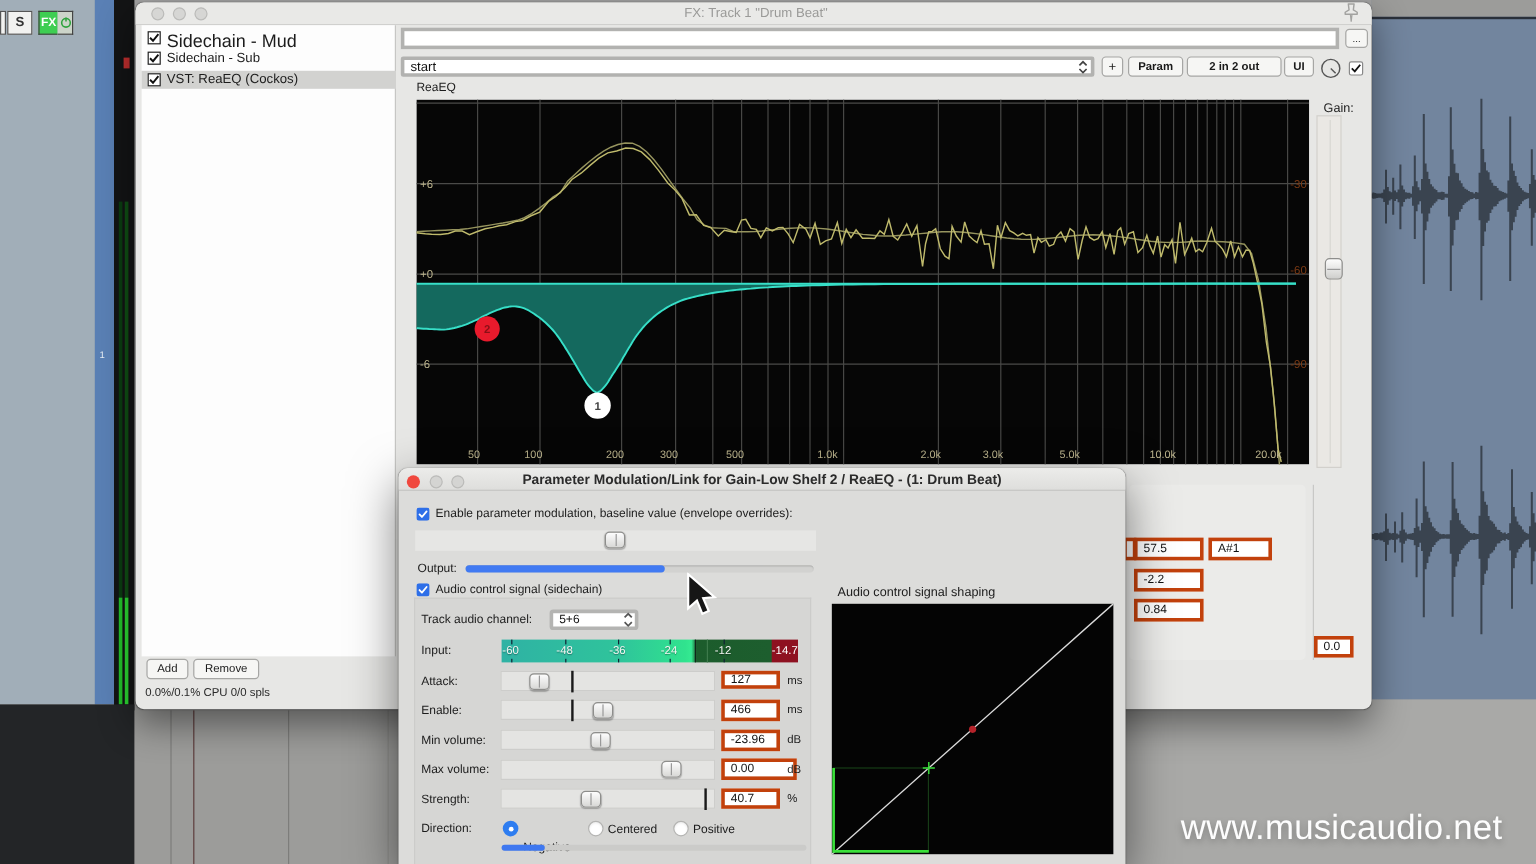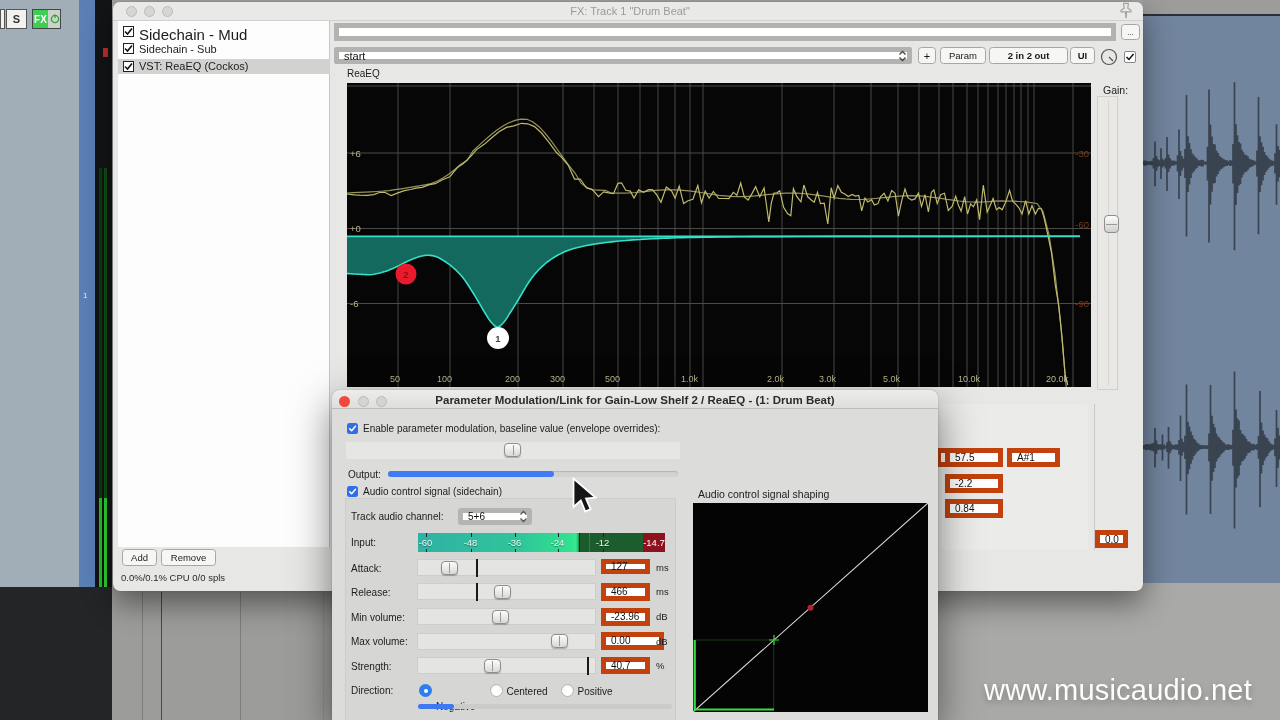--- a/index.html
+++ b/index.html
@@ -1,18 +1,18 @@
 <!DOCTYPE html>
 <html><head><meta charset="utf-8">
 <style>
 *{margin:0;padding:0;box-sizing:border-box;font-family:"Liberation Sans",sans-serif}
 body{width:1280px;height:720px;overflow:hidden;position:relative;background:#a3a3a3}
 .abs{position:absolute}
 .lbl{position:absolute;font-size:10px;color:#1c1c1c;white-space:nowrap}
-.fld{position:absolute;background:#fff;border:5px solid #c2410c;font-size:10px;color:#111;padding-left:5px;display:flex;align-items:center}
+.fld{position:absolute;background:#fff;border:3px solid #c2410c;font-size:10px;color:#111;padding-left:5px;display:flex;align-items:center}
 .btn{position:absolute;background:#f6f6f4;border:1px solid #a6a6a4;border-radius:3.5px;font-size:9.5px;color:#1a1a1a;display:flex;align-items:center;justify-content:center}
 .groove{position:absolute;background:#e4e4e2;border:1px solid #cdcdcb}
 </style></head><body>
 <div class="abs" style="left:0;top:583px;width:1280px;height:137px;background:#a3a3a1"></div>
 <div class="abs" style="left:112px;top:583px;width:240px;height:137px;background:#9c9c9a"></div>
 <div class="abs" style="left:938px;top:583px;width:342px;height:137px;background:#a9a9a7"></div>
 <div class="abs" style="left:142px;top:592px;width:1px;height:128px;background:#7d7d7b"></div>
 <div class="abs" style="left:161px;top:592px;width:1px;height:128px;background:#5e3e3e"></div>
 <div class="abs" style="left:240px;top:592px;width:1px;height:128px;background:#7d7d7b"></div>
 <div class="abs" style="left:323px;top:592px;width:1px;height:128px;background:#8f8f8d"></div>
@@ -72,21 +72,21 @@
 <div class="btn" style="left:122px;top:549px;width:35px;height:17px">Add</div>
 <div class="btn" style="left:161px;top:549px;width:55px;height:17px">Remove</div>
 <div class="lbl" style="left:121px;top:572px;font-size:9.5px;color:#2a2a2a">0.0%/0.1% CPU 0/0 spls</div>
 <div class="fld" style="left:334px;top:23px;width:782px;height:18px;border-color:#b2b2b0"></div>
 <div class="btn" style="left:1121px;top:24px;width:19px;height:16px;font-size:8px">...</div>
 <div class="fld" style="left:334px;top:47px;width:578px;height:17px;border-color:#b2b2b0;border-radius:2px;font-size:11px">start</div>
 <svg width="9" height="12" viewBox="0 0 9 12" style="position:absolute;left:898px;top:50px">
     <path d="M1.5,4.5 L4.5,1.5 L7.5,4.5 M1.5,7.5 L4.5,10.5 L7.5,7.5" stroke="#444" stroke-width="1.4" fill="none"></path>
   </svg>
 <div class="btn" style="left:918px;top:47px;width:18px;height:17px;font-size:11px">+</div>
-<div class="btn" style="left:940px;top:47px;width:46px;height:17px;font-weight:normal">Param</div>
+<div class="btn" style="left:940px;top:47px;width:46px;height:17px;font-weight:bold">Param</div>
 <div class="btn" style="left:989px;top:47px;width:79px;height:17px;font-weight:bold">2 in 2 out</div>
 <div class="btn" style="left:1070px;top:47px;width:25px;height:17px;font-weight:bold">UI</div>
 <svg width="18" height="18" viewBox="0 0 18 18" style="position:absolute;left:1100px;top:48px">
     <circle cx="9" cy="9" r="7.5" fill="none" stroke="#555" stroke-width="1.2"></circle>
     <line x1="9" y1="9" x2="13" y2="13" stroke="#555" stroke-width="1.2"></line>
   </svg>
 <div class="abs" style="left:1124px;top:51px;width:12px;height:12px;background:#fff;border:1px solid #888;border-radius:2px"></div>
 <svg width="12" height="12" viewBox="0 0 12 12" style="position:absolute;left:1124px;top:51px">
     <path d="M2.5,6 L5,8.5 L9.5,3" stroke="#111" stroke-width="1.5" fill="none"></path>
   </svg>
@@ -216,21 +216,21 @@
 <div class="abs" style="left:602.5px;top:548.5px;width:1px;height:3.5px;background:#123"></div>
 <div class="abs" style="left:640px;top:537px;width:28px;text-align:center;font-size:9.5px;color:#fff">-14.7</div>
 <div class="lbl" style="left:351px;top:562.7px">Attack:</div>
 <div class="groove" style="left:417px;top:559.2px;width:179px;height:17px"></div>
 <div class="abs" style="left:476px;top:558.7px;width:1.6px;height:18px;background:#1a1a1a"></div>
 <div style="position:absolute;left:440.5px;top:560.5px;width:17px;height:14.5px;border-radius:4px;background:linear-gradient(#fdfdfd,#d8d8d6);border:1px solid #8e8e8c;box-sizing:border-box;box-shadow:0 1px 1px rgba(0,0,0,.25)">
     <div style="position:absolute;left:50%;top:1px;bottom:1px;width:1px;background:#999"></div>
   </div>
 <div class="fld" style="left:601px;top:558.9px;width:48.5px;height:15px">127</div>
 <div class="lbl" style="left:656px;top:562.2px;font-size:9.5px">ms</div>
-<div class="lbl" style="left:351px;top:586.9px">Release:</div>
+<div class="lbl" style="left:351px;top:586.9px">Enable:</div>
 <div class="groove" style="left:417px;top:583.4px;width:179px;height:17px"></div>
 <div class="abs" style="left:476px;top:582.9px;width:1.6px;height:18px;background:#1a1a1a"></div>
 <div style="position:absolute;left:493.8px;top:584.6px;width:17px;height:14.5px;border-radius:4px;background:linear-gradient(#fdfdfd,#d8d8d6);border:1px solid #8e8e8c;box-sizing:border-box;box-shadow:0 1px 1px rgba(0,0,0,.25)">
     <div style="position:absolute;left:50%;top:1px;bottom:1px;width:1px;background:#999"></div>
   </div>
 <div class="fld" style="left:601px;top:583.1px;width:48.5px;height:17.5px">466</div>
 <div class="lbl" style="left:656px;top:586.4px;font-size:9.5px">ms</div>
 <div class="lbl" style="left:351px;top:611.8px">Min volume:</div>
 <div class="groove" style="left:417px;top:608.3px;width:179px;height:17px"></div>
 <div style="position:absolute;left:491.8px;top:609.5px;width:17px;height:14.5px;border-radius:4px;background:linear-gradient(#fdfdfd,#d8d8d6);border:1px solid #8e8e8c;box-sizing:border-box;box-shadow:0 1px 1px rgba(0,0,0,.25)">

